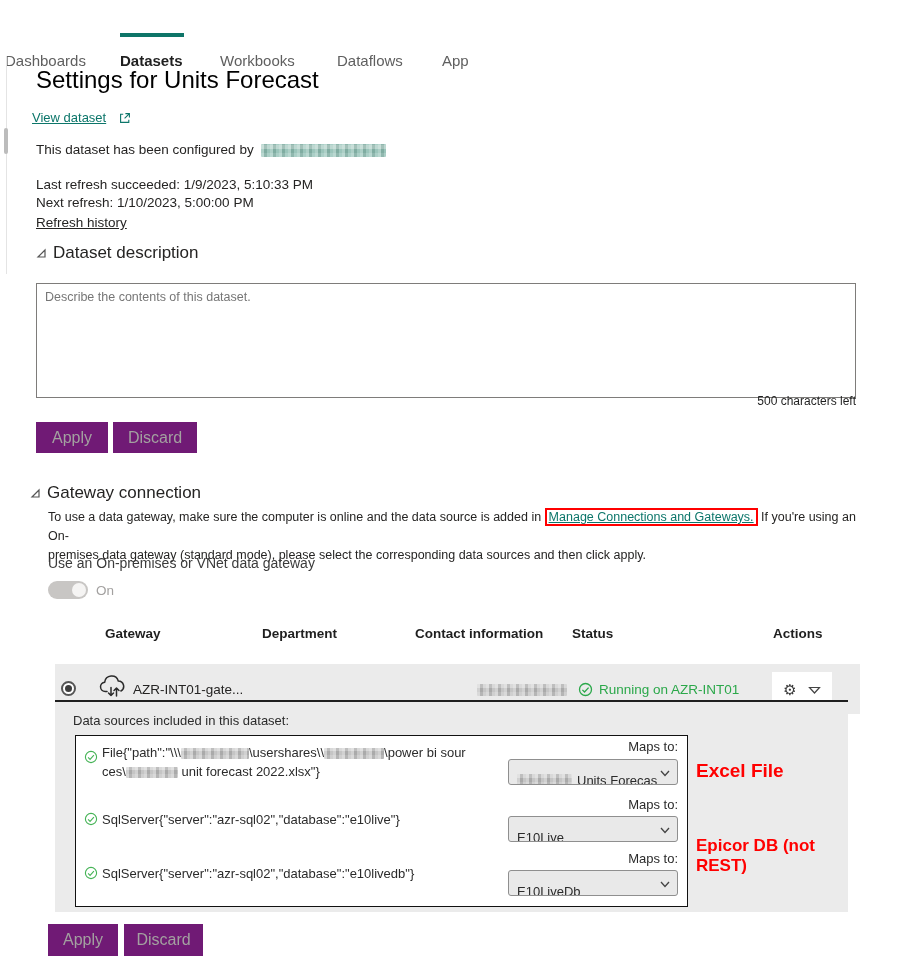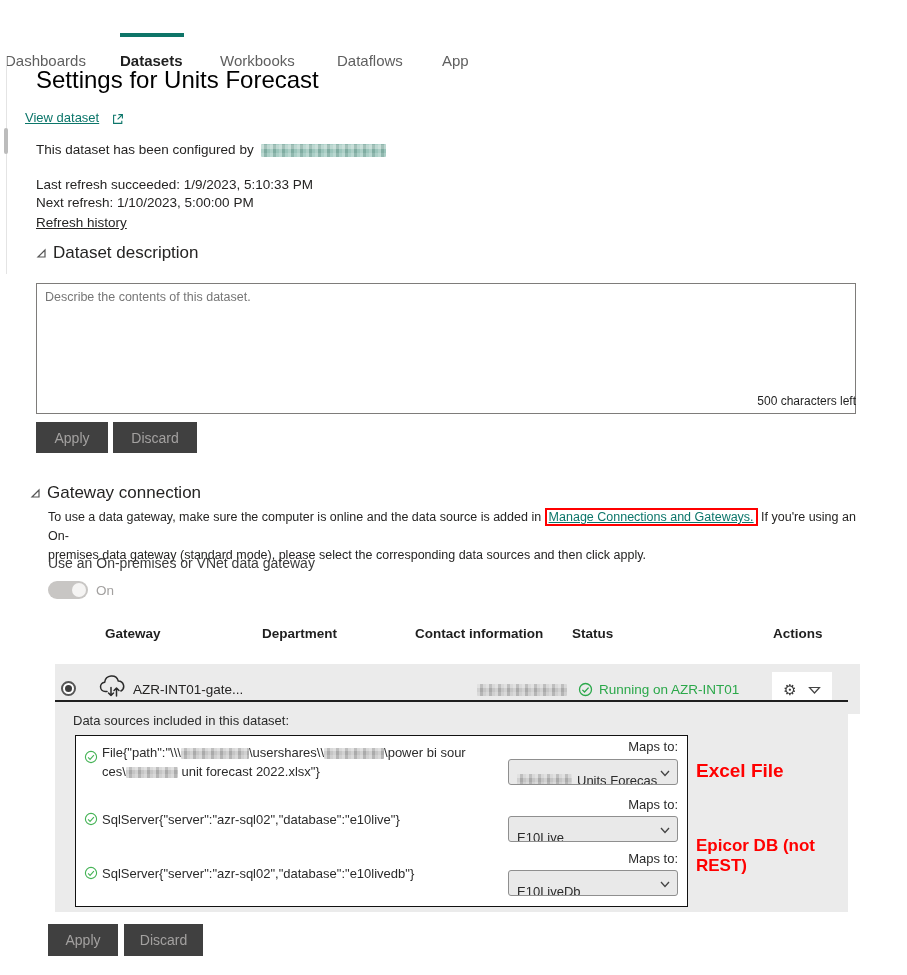--- a/index.html
+++ b/index.html
@@ -27,29 +27,29 @@
     background-image:
       repeating-linear-gradient(90deg, rgba(255,255,255,.30) 0 3px, rgba(0,0,0,.10) 3px 6px, rgba(255,255,255,.12) 6px 9px),
       repeating-linear-gradient(0deg, #c9c9c9 0 4px, #bdbdbd 4px 8px, #d4d4d4 8px 12px); }
   .blur.teal { background-image:
       repeating-linear-gradient(90deg, rgba(255,255,255,.30) 0 3px, rgba(0,0,0,.08) 3px 6px, rgba(255,255,255,.15) 6px 9px),
       repeating-linear-gradient(0deg, #9cc7bd 0 4px, #8abbaf 4px 8px, #b2d1c9 8px 12px); }
 
   .section-head { position:absolute; display:flex; align-items:center; gap:6px; cursor:pointer; }
   .section-head .t { font-size:17px; color:#252423; }
 
-  textarea.desc { position:absolute; left:36px; top:283px; width:820px; height:131px;
+  textarea.desc { position:absolute; left:36px; top:283px; width:820px; height:115px;
     border:1px solid #7e7c7a; resize:none; padding:6px 8px; font-family:inherit;
     font-size:12.5px; color:#252423; background:#fff; }
   textarea.desc::placeholder { color:#767676; }
 
   .chars-left { position:absolute; right:51px; top:394px; font-size:12px; color:#1f1f1f; }
 
-  .btn { position:absolute; height:31px; background:#404040; color:#a3a1a0;
-    border:none; font-family:inherit; font-size:14px; cursor:pointer; }
+  .btn { position:absolute; height:31px; background:#701a75; color:#a3a1a0;
+    border:none; font-family:inherit; font-size:16px; cursor:pointer; }
 
   .gw-para { position:absolute; left:48px; top:508px; width:812px; font-size:12.5px; line-height:19px; color:#252423; }
   .red-box { border:2px solid #ff0000; padding:0 2px; display:inline; }
   .gw-para .lnk { color:#0c766a; text-decoration:underline; font-size:12.5px; cursor:pointer; }
   .gw-para .l2 { display:block; }
 
   .toggle-label { position:absolute; left:48px; top:555px; font-size:14px; color:#3b3b3b; }
   .toggle { position:absolute; left:48px; top:581px; width:40px; height:18px; background:#c8c6c4;
     border-radius:9px; cursor:pointer; }
   .toggle .knob { position:absolute; right:2px; top:2px; width:14px; height:14px; background:#f5f4f3;
@@ -98,21 +98,21 @@
   <span class="nav-item" style="left:220px">Workbooks</span>
   <span class="nav-item" style="left:337px">Dataflows</span>
   <span class="nav-item" style="left:442px">App</span>
   <div class="nav-underline" style="left:120px;width:64px"></div>
 
   <div class="left-rail"></div>
   <div class="left-thumb"></div>
 
   <h1 class="page-title">Settings for Units Forecast</h1>
 
-  <div class="abs" style="left:25px;top:110px;display:flex;align-items:flex-end;gap:13px">
+  <div class="abs" style="left:32px;top:110px;display:flex;align-items:center;gap:13px">
     <span class="teal-link">View dataset</span>
     <span style="line-height:0">
       <svg width="12" height="12" viewBox="0 0 12 12">
           <path d="M4.2 2.2 H1.6 V10.4 H9.8 V7.8" fill="none" stroke="#0c766a" stroke-width="1.1"></path>
           <path d="M6.4 1.6 H10.4 V5.6 M10.4 1.6 L5.6 6.4" fill="none" stroke="#0c766a" stroke-width="1.1"></path>
         </svg>
     </span>
   </div>
 
   <div class="abs body-text" style="left:36px;top:142px">

